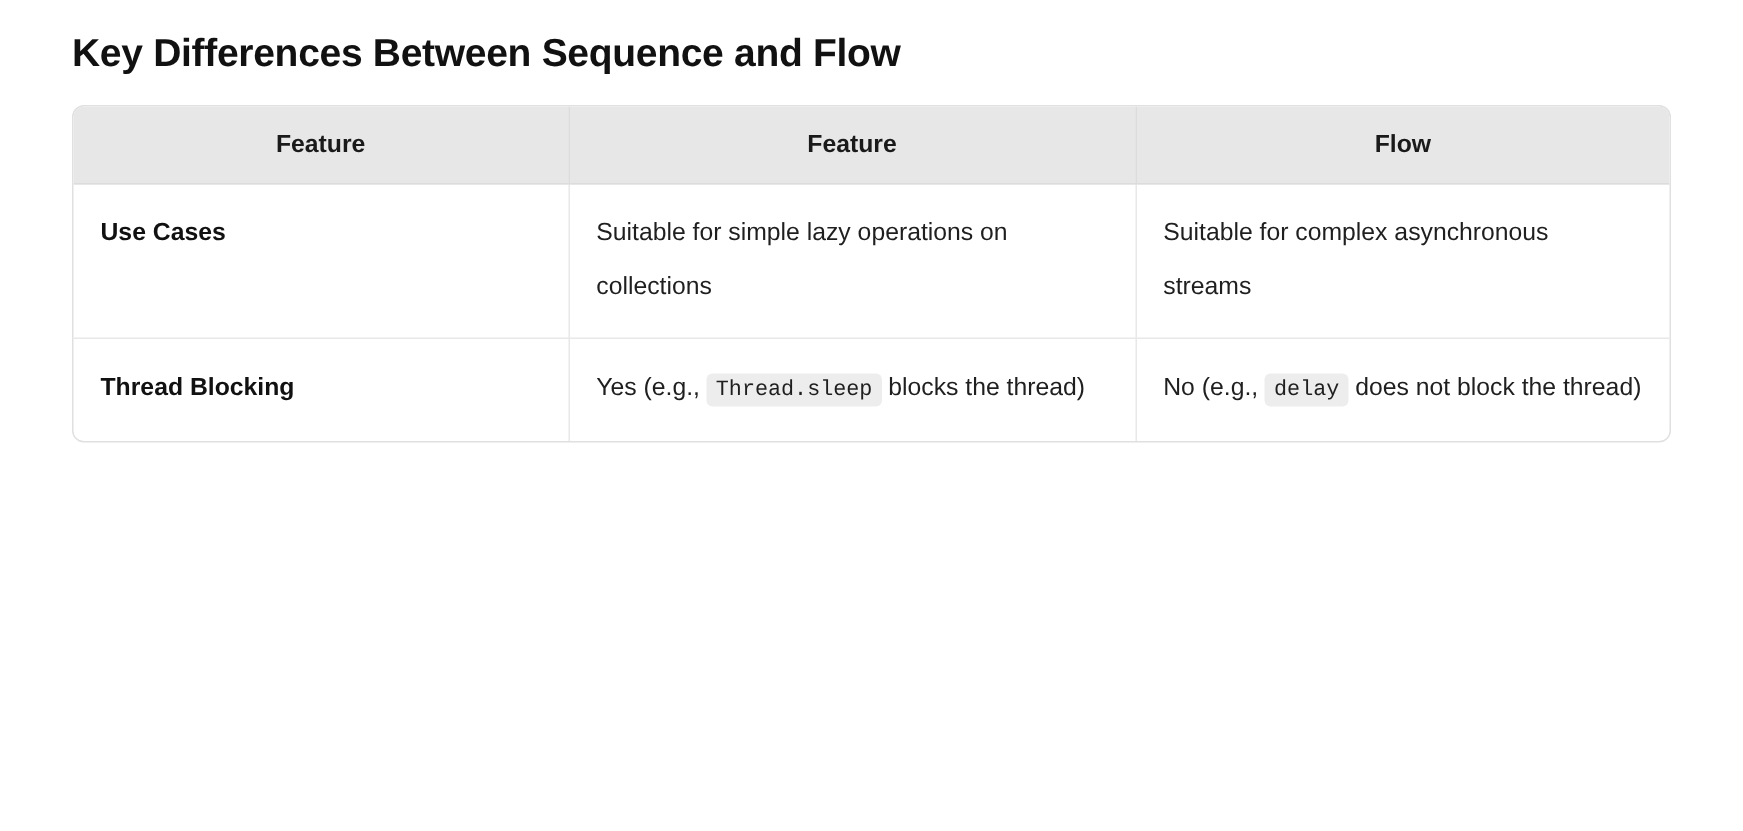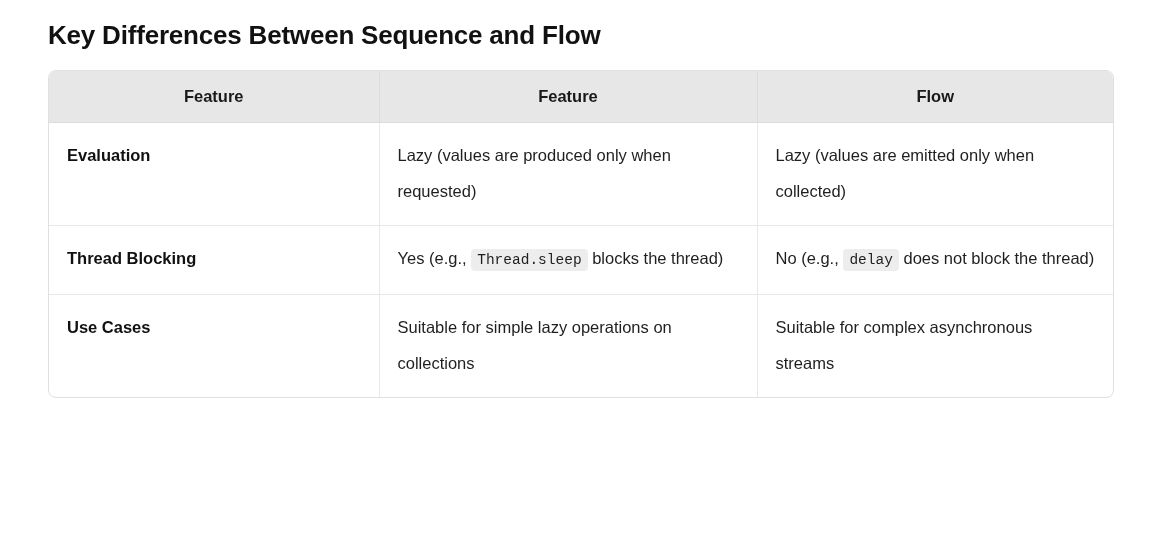--- a/index.html
+++ b/index.html
@@ -108,48 +108,37 @@
       <thead>
         <tr>
           <th>Feature</th>
           <th>Feature</th>
           <th>Flow</th>
         </tr>
       </thead>
       <tbody>
           <tr>
             <td class="feature-cell">
-              <span class="cell-text">Evaluation</span>
+              <span class="cell-text">Use Cases</span>
             </td>
             <td>
-              <span class="cell-text"><span>Lazy (values are produced only when requested)</span></span>
+              <span class="cell-text"><span>Suitable for simple lazy operations on collections</span></span>
             </td>
             <td>
-              <span class="cell-text"><span>Lazy (values are emitted only when collected)</span></span>
+              <span class="cell-text"><span>Suitable for complex asynchronous streams</span></span>
             </td>
           </tr>
           <tr>
             <td class="feature-cell">
               <span class="cell-text">Thread Blocking</span>
             </td>
             <td>
               <span class="cell-text"><span>Yes (e.g., </span><code class="inline-code">Thread.sleep</code><span> blocks the thread)</span></span>
             </td>
             <td>
               <span class="cell-text"><span>No (e.g., </span><code class="inline-code">delay</code><span> does not block the thread)</span></span>
             </td>
           </tr>
-          <tr>
-            <td class="feature-cell">
-              <span class="cell-text">Use Cases</span>
-            </td>
-            <td>
-              <span class="cell-text"><span>Suitable for simple lazy operations on collections</span></span>
-            </td>
-            <td>
-              <span class="cell-text"><span>Suitable for complex asynchronous streams</span></span>
-            </td>
-          </tr>
         </tbody>
     </table>
   </div>
 
 </div>
 
 </body></html>

